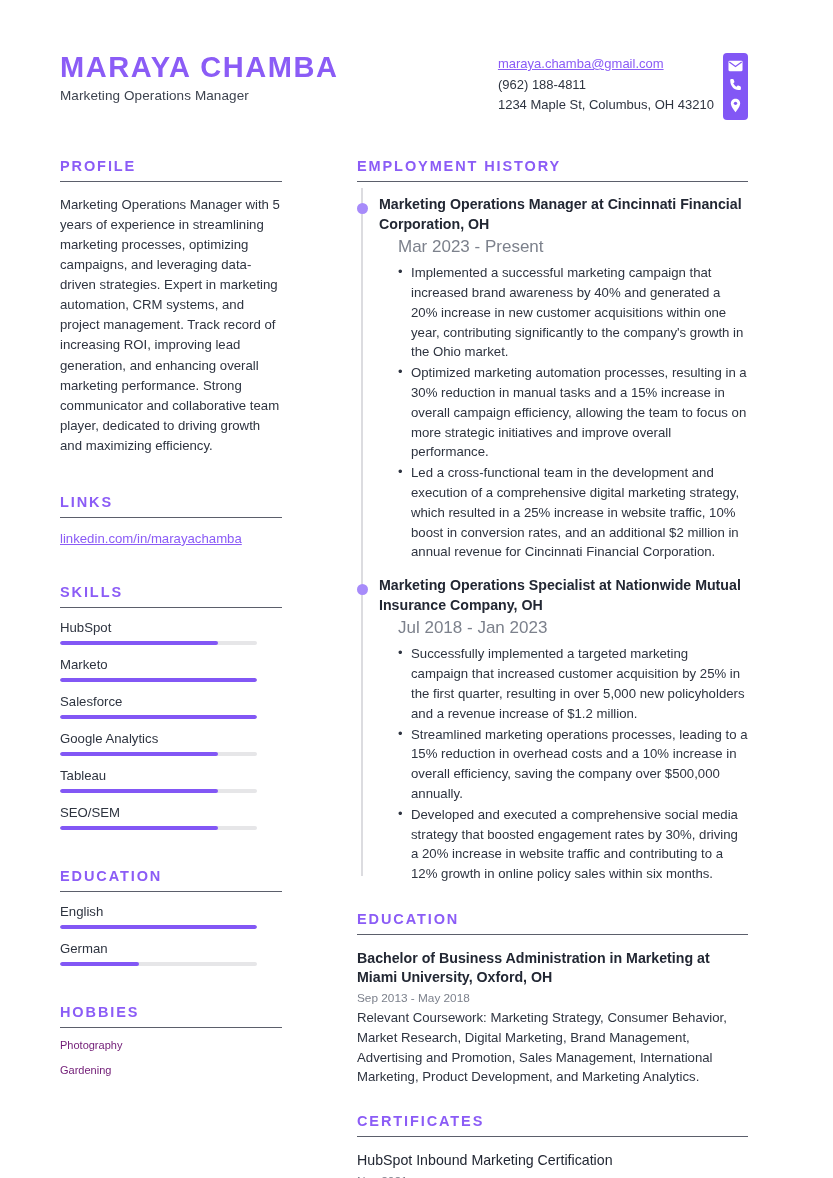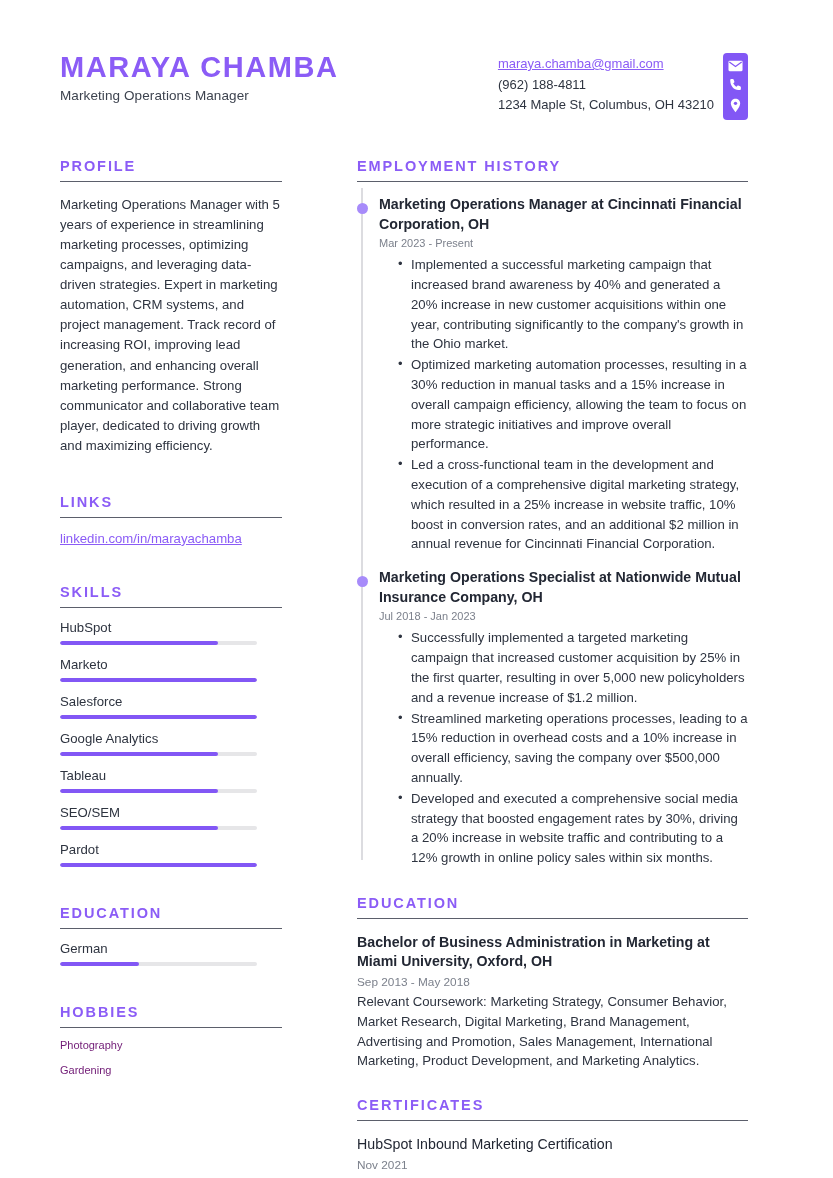--- a/index.html
+++ b/index.html
@@ -198,23 +198,24 @@
   }
 
   .entry-title {
     font-size: 14.2px;
     font-weight: bold;
     color: #222733;
     line-height: 1.38;
   }
 
   .entry-date {
-    font-size: 11px;
+    font-size: 17px;
     color: #7c818c;
     margin-top: 3px;
+    margin-left: 19px;
   }
 
   .entry-bullets {
     margin-top: 6px;
     padding-left: 19px;
     list-style: none;
   }
 
   .entry-bullets li {
     font-size: 13.2px;
@@ -365,34 +366,34 @@
           <div class="bar-track">
             <div class="bar-fill" style="width: 80%;"></div>
           </div>
         </div>
         <div class="bar-item">
           <div class="bar-label">SEO/SEM</div>
           <div class="bar-track">
             <div class="bar-fill" style="width: 80%;"></div>
           </div>
         </div>
-        <div class="bar-item">
-          <div class="bar-label">Pardot</div>
+      </div>
+
+      <div class="spacer-lg"></div>
+
+      <div class="section">
+        <div class="section-title">EDUCATION</div>
+        <div class="section-rule"></div>
+
+        <div class="bar-item">
+          <div class="bar-label">English</div>
           <div class="bar-track">
             <div class="bar-fill" style="width: 100%;"></div>
           </div>
         </div>
-      </div>
-
-      <div class="spacer-lg"></div>
-
-      <div class="section">
-        <div class="section-title">EDUCATION</div>
-        <div class="section-rule"></div>
-
         <div class="bar-item">
           <div class="bar-label">German</div>
           <div class="bar-track">
             <div class="bar-fill" style="width: 40%;"></div>
           </div>
         </div>
       </div>
 
       <div class="spacer-lg"></div>
 

